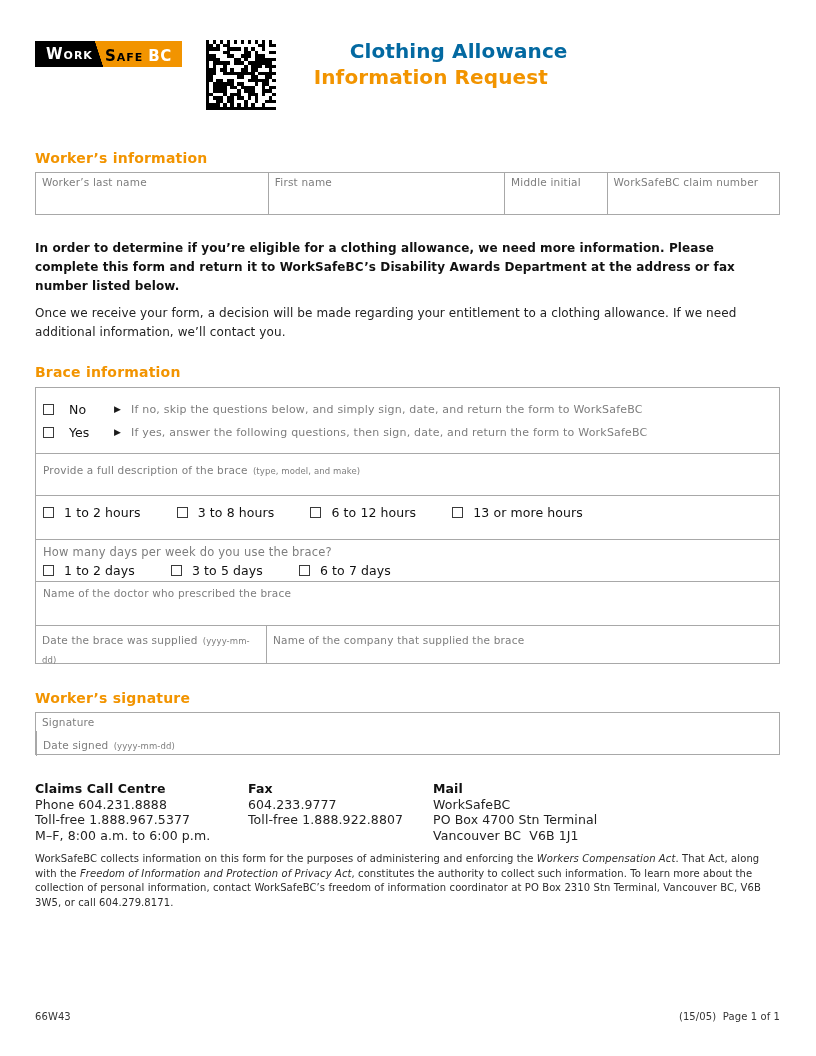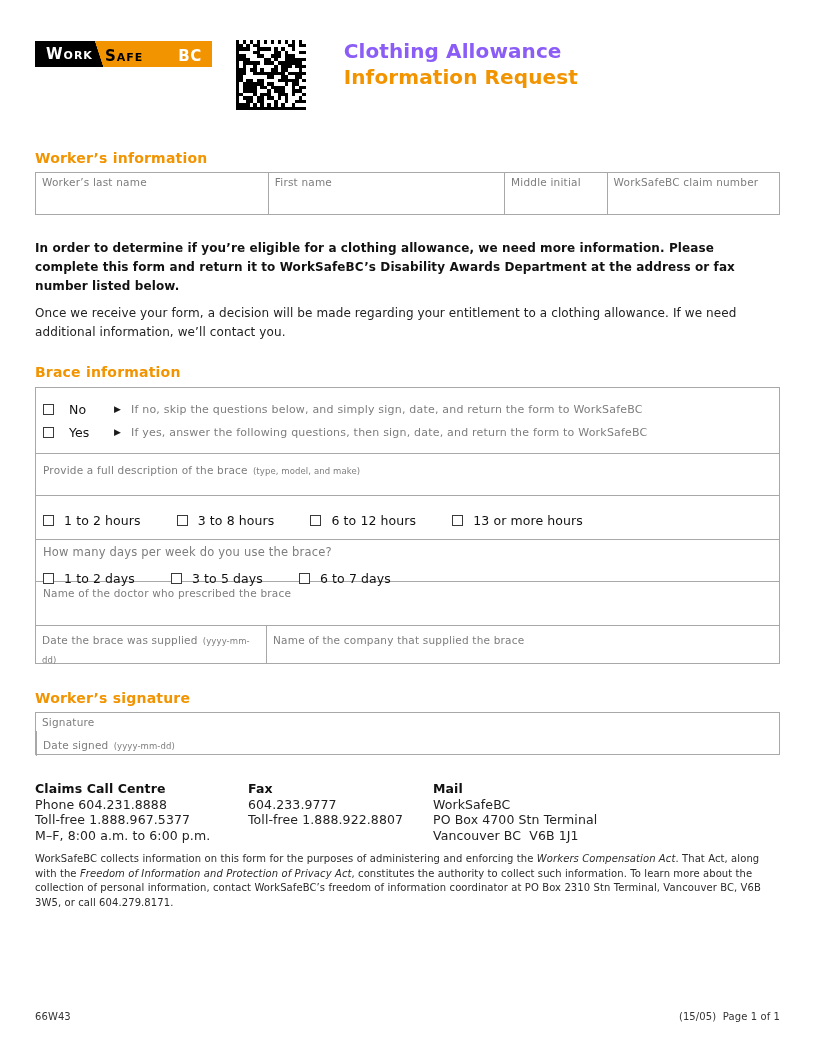--- a/index.html
+++ b/index.html
@@ -10,25 +10,25 @@
     color:#1a1a1a; letter-spacing:0.1px;
   }
   .page { position:absolute; left:35px; top:40px; width:745px; }
 
   
   .masthead { display:flex; align-items:flex-start; height:70px; }
   .logo { display:flex; height:26px; margin-top:1px; font-weight:bold; font-size:15px; }
   .logo .seg { display:flex; align-items:center; font-variant:small-caps; letter-spacing:1px; }
   .logo-work { background:#000; color:#fff; padding:0 1px 0 11px; }
   .logo-slant { width:10px; background:linear-gradient(72deg,#000 49%,var(--orange) 51%); }
-  .logo-safe { background:var(--orange); color:#000; padding:4px 10px 0 1px;gap:30px; }
+  .logo-safe { background:var(--orange); color:#000; padding:4px 10px 0 1px; }
   .logo-bc { color:#fff; margin-left:5px; letter-spacing:0.5px; font-variant:normal; }
   .barcode { width:70px; height:70px; margin-left:24px; position:relative; background:#fff; }
   .titles { margin-left:38px; margin-top:-2px; }
-  .title1 { font-size:20px; font-weight:bold; color:#8b5cf6; line-height:26px; }
+  .title1 { font-size:20px; font-weight:bold; color:#0369a1; line-height:26px;margin-left:36px; }
   .title2 { font-size:20px; font-weight:bold; color:var(--orange); line-height:26px; }
 
   
   h3.sec { font-size:14px; font-weight:bold; color:var(--orange); letter-spacing:0.2px; }
   .h-worker { margin-top:40px; }
   .h-brace  { margin-top:22px; }
   .h-sig    { margin-top:26px; }
 
   
   .ftable { border:1px solid #a8a8a8; display:flex; margin-top:6px; background:#fff; }
@@ -54,21 +54,21 @@
   .yn-line { margin-top:8px; }
   .yn-label { margin-left:15px; width:45px; }
   .arrow { font-size:9px; color:#1a1a1a; margin-right:10px; line-height:1; }
   .note { font-size:11px; color:#7d7d7d; letter-spacing:0.2px; }
   .r-question1 { height:65px; padding-top:6px; }
   .r-desc { height:42px; }
   .r-hours { height:44px; }
   .r-days { height:42px; }
   .r-doctor { height:44px; }
   .r-supplied { height:38px; display:flex; padding:0; }
-  .opts { display:flex; margin-top:12px;text-align:right; }
+  .opts { display:flex; margin-top:4px;text-align:right; }
   .opt { display:flex; align-items:center; margin-right:36px; }
   .opt .cb { margin-right:10px; }
   .s-c1 { width:31.1%; padding:3px 6px; border-right:1px solid #a8a8a8; }
   .s-c2 { flex:1; padding:3px 6px; }
 
   
   .sig-table { height:43px;flex-direction:column; }
   .g-c1 { width:74.9%; } .g-c2 { width:25.1%; }
 
   

